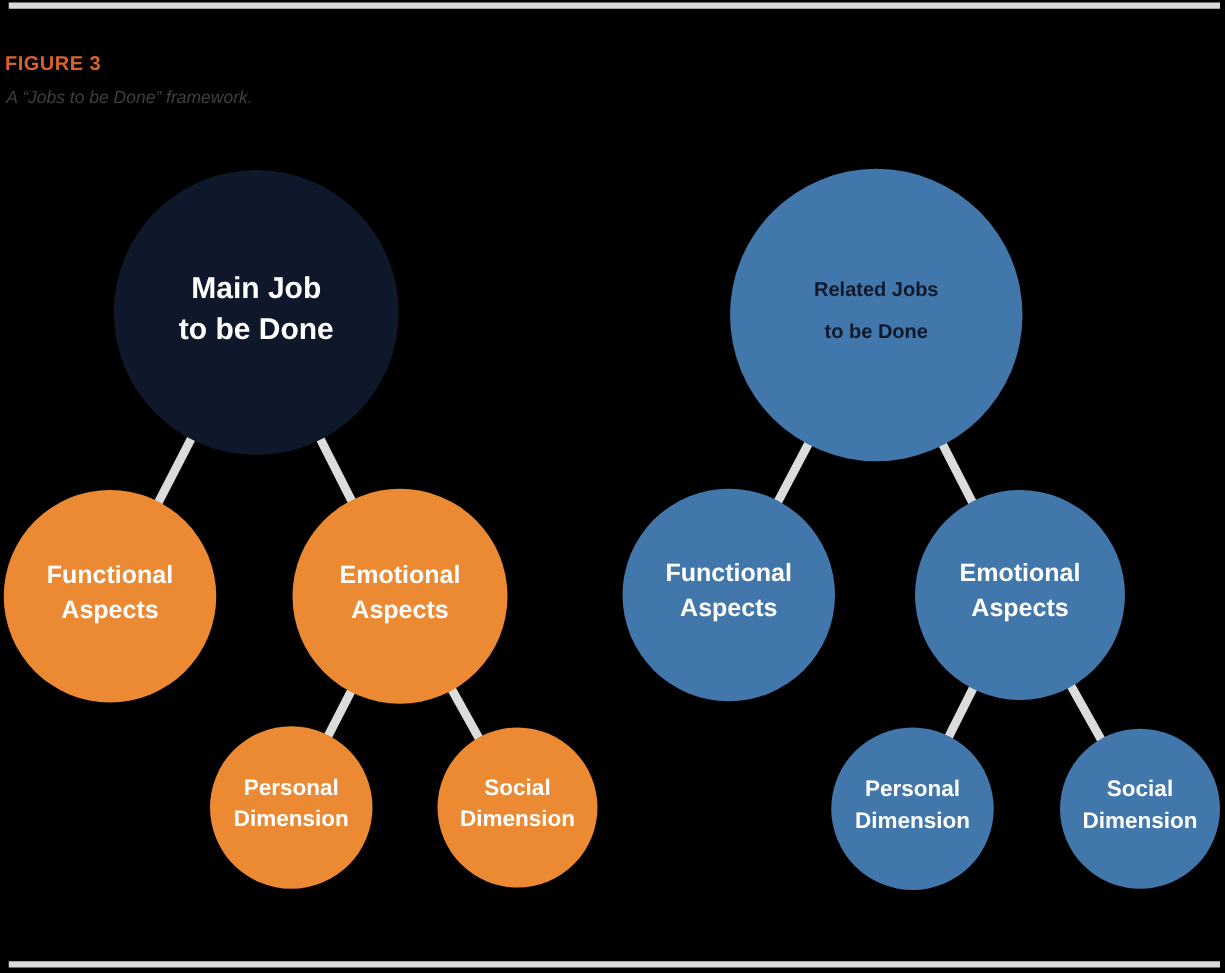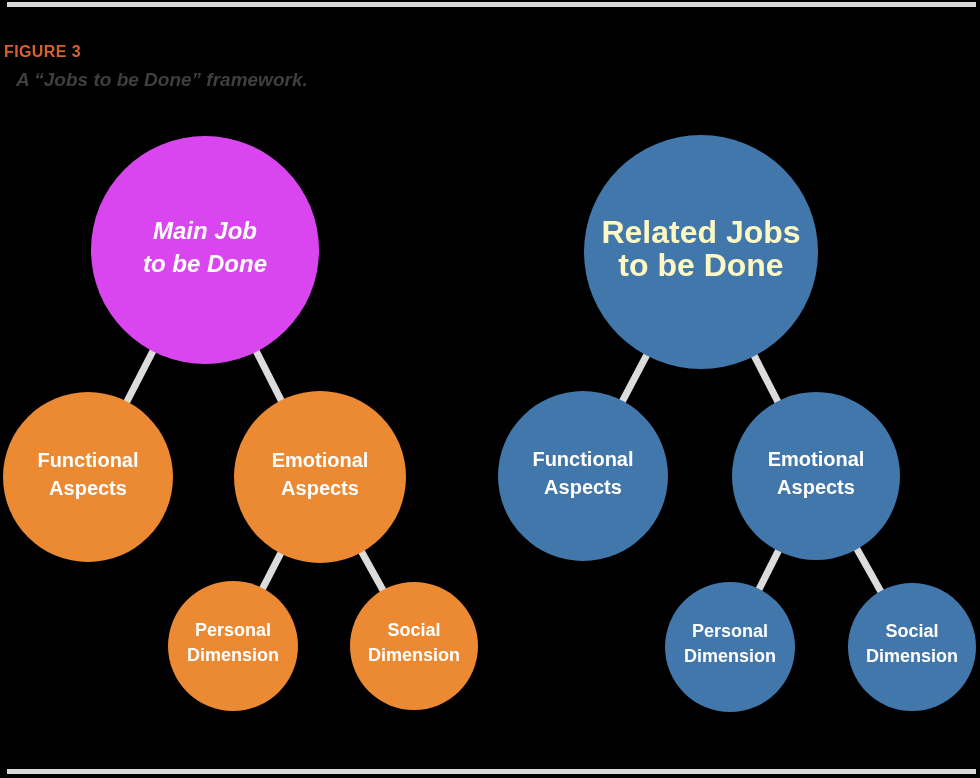--- a/index.html
+++ b/index.html
@@ -28,24 +28,24 @@
     position: absolute;
     left: 4px;
     top: 43px;
     font-size: 16px;
     font-weight: bold;
     letter-spacing: 0.4px;
     color: #D8612F;
   }
   .figure-title {
     position: absolute;
-    left: 16px;
+    left: 5px;
     top: 69px;
-    font-size: 19px;
-    font-weight: bold;
+    font-size: 14px;
+    font-weight: normal;
     font-style: italic;
     color: #3F3F41;
   }
   .diagram {
     position: absolute;
     left: 0;
     top: 0;
     width: 980px;
     height: 778px;
   }
@@ -90,41 +90,41 @@
         <line x1="205" y1="250" x2="88" y2="477" stroke="#DCDCDC" stroke-width="7"></line>
         <line x1="205" y1="250" x2="320" y2="477" stroke="#DCDCDC" stroke-width="7"></line>
         <line x1="320" y1="477" x2="233" y2="646" stroke="#DCDCDC" stroke-width="7"></line>
         <line x1="320" y1="477" x2="414" y2="646" stroke="#DCDCDC" stroke-width="7"></line>
         <line x1="701" y1="252" x2="583" y2="476" stroke="#DCDCDC" stroke-width="7"></line>
         <line x1="701" y1="252" x2="816" y2="476" stroke="#DCDCDC" stroke-width="7"></line>
         <line x1="816" y1="476" x2="730" y2="647" stroke="#DCDCDC" stroke-width="7"></line>
         <line x1="816" y1="476" x2="912" y2="647" stroke="#DCDCDC" stroke-width="7"></line>
       </svg>
 
-  <div class="node" style="left: 91px; top: 136px; width: 228px; height: 228px; background: #d946ef; color: rgb(255, 255, 255); font-size: 24px; line-height: 33px; font-style: italic;">
+  <div class="node" style="left: 91px; top: 136px; width: 228px; height: 228px; background: #0f172a; color: rgb(255, 255, 255); font-size: 24px; line-height: 33px;">
         <span>Main Job</span>
         <span>to be Done</span>
       </div>
       <div class="node" style="left: 3px; top: 392px; width: 170px; height: 170px; background: rgb(236, 138, 51); color: rgb(255, 255, 255); font-size: 20px; line-height: 28px;">
         <span>Functional</span>
         <span>Aspects</span>
       </div>
       <div class="node" style="left: 234px; top: 391px; width: 172px; height: 172px; background: rgb(236, 138, 51); color: rgb(255, 255, 255); font-size: 20px; line-height: 28px;">
         <span>Emotional</span>
         <span>Aspects</span>
       </div>
       <div class="node" style="left: 168px; top: 581px; width: 130px; height: 130px; background: rgb(236, 138, 51); color: rgb(255, 255, 255); font-size: 18px; line-height: 25px;">
         <span>Personal</span>
         <span>Dimension</span>
       </div>
       <div class="node" style="left: 350px; top: 582px; width: 128px; height: 128px; background: rgb(236, 138, 51); color: rgb(255, 255, 255); font-size: 18px; line-height: 25px;">
         <span>Social</span>
         <span>Dimension</span>
       </div>
-      <div class="node" style="left: 584px; top: 135px; width: 234px; height: 234px; background: rgb(66, 119, 172); color: #fef9c3; font-size: 32px; line-height: 33px;">
+      <div class="node" style="left: 584px; top: 135px; width: 234px; height: 234px; background: rgb(66, 119, 172); color: #0f172a; font-size: 16px; line-height: 33px;">
         <span>Related Jobs</span>
         <span>to be Done</span>
       </div>
       <div class="node" style="left: 498px; top: 391px; width: 170px; height: 170px; background: rgb(66, 119, 172); color: rgb(255, 255, 255); font-size: 20px; line-height: 28px;">
         <span>Functional</span>
         <span>Aspects</span>
       </div>
       <div class="node" style="left: 732px; top: 392px; width: 168px; height: 168px; background: rgb(66, 119, 172); color: rgb(255, 255, 255); font-size: 20px; line-height: 28px;">
         <span>Emotional</span>
         <span>Aspects</span>

